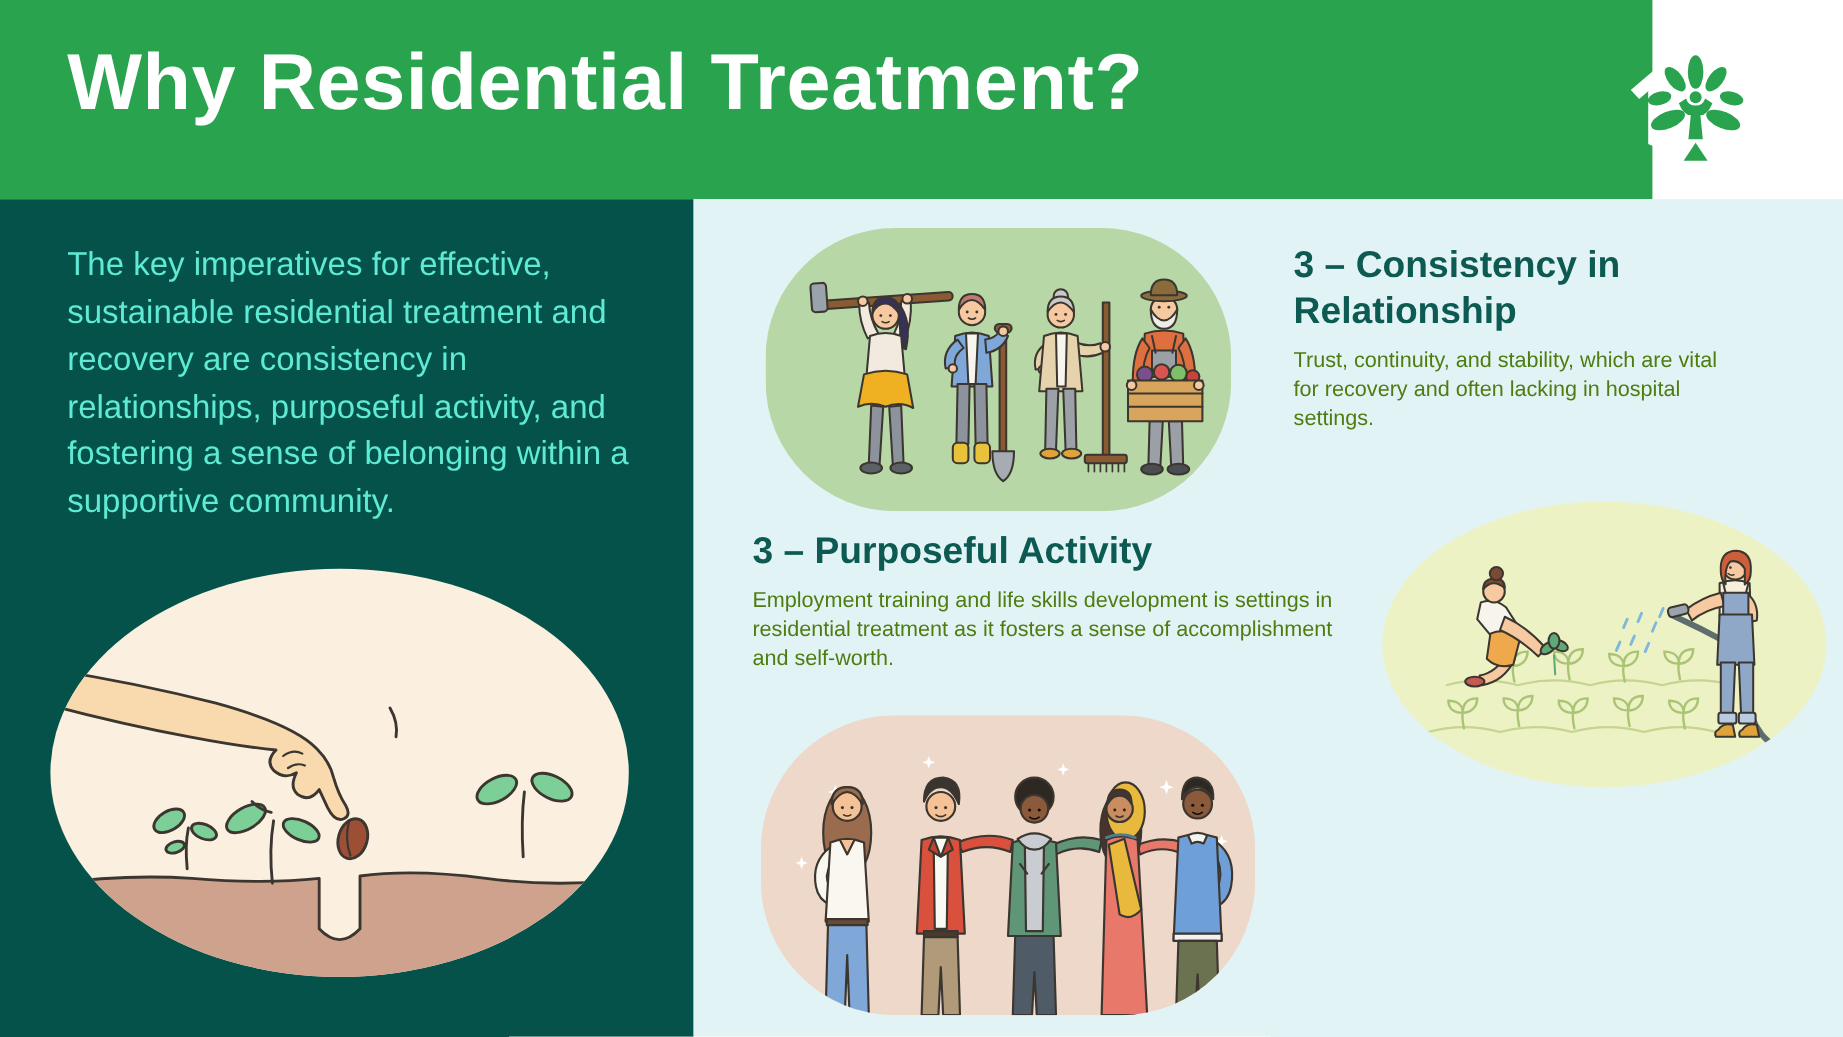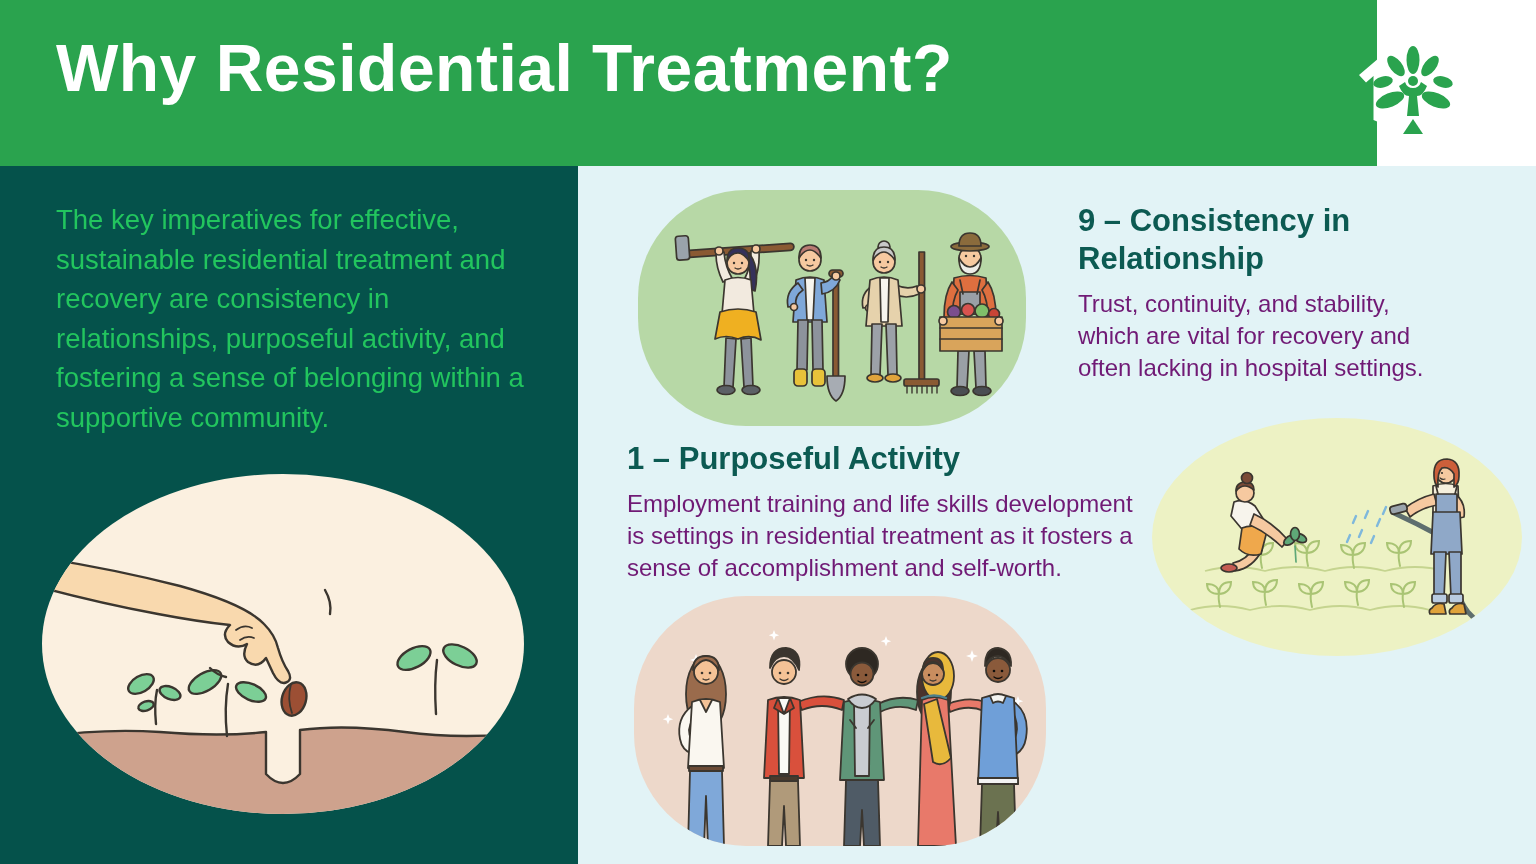--- a/index.html
+++ b/index.html
@@ -17,39 +17,39 @@
     font-size:66px; font-weight:bold; color:#ffffff; letter-spacing:0.5px;
   }
   .logo { position:absolute; left:1352px; top:24px; width:122px; height:118px; }
   
   .sidebar {
     position:absolute; top:166px; left:0; width:578px; height:698px;
     background:#05524B;
   }
   .intro {
     position:absolute; left:56px; top:34px; width:486px; margin:0;
-    font-size:27.5px; line-height:1.44; color:#22c55e;
+    font-size:27.5px; line-height:1.44; color:#5eead4;
   }
   .seed-illo { position:absolute; left:40px; top:306px; width:486px; height:344px; }
   
   .content {
     position:absolute; top:166px; left:578px; width:958px; height:698px;
     background:#E2F3F6;
   }
   .illo { position:absolute; }
   .illo-gardeners { left:60px; top:24px; width:388px; height:236px; }
   .illo-watering  { left:572px; top:250px; width:374px; height:242px; }
   .illo-friends   { left:56px; top:430px; width:412px; height:250px; }
   .section { position:absolute; }
   .section h2 {
     margin:0 0 10px 0; font-size:31px; font-weight:bold; color:#0C5A52;
     line-height:1.22;
   }
   .section p {
-    margin:0; font-size:24px; line-height:1.34; color:#701a75;
+    margin:0; font-size:18px; line-height:1.34; color:#4d7c0f;
   }
   .section-1 { left:500px; top:36px;  width:352px; }
   .section-1 p { width:370px; }
   .section-2 { left:49px;  top:274px; width:520px; }
   .section-2 p { width:516px; }
   .section-3 { left:512px; top:508px; width:360px; }
   .section-3 p { width:340px; }
   svg { display:block; }
 </style>
 </head>
@@ -216,26 +216,26 @@
           <circle cx="356" cy="124" r="5.5" fill="#C94436"></circle>
           <rect x="302" y="127" width="62" height="34" fill="#D9A45B"></rect>
           <path d="M302 138 H364 M302 149 H364" fill="none"></path>
           <circle cx="305" cy="131" r="4" fill="#F6C9A0"></circle>
           <circle cx="361" cy="131" r="4" fill="#F6C9A0"></circle>
         </g>
       </g>
     </svg>
 
     <section class="section section-1">
-      <h2>9 – Consistency in Relationship</h2>
+      <h2>3 – Consistency in Relationship</h2>
       <p>Trust, continuity, and stability, which are vital for recovery and often lacking in hospital settings.</p>
     </section>
 
     <section class="section section-2">
-      <h2>1 – Purposeful Activity</h2>
+      <h2>3 – Purposeful Activity</h2>
       <p>Employment training and life skills development is settings in residential treatment as it fosters a sense of accomplishment and self-worth.</p>
     </section>
 
     <svg class="illo illo-watering" viewBox="0 0 374 242" aria-hidden="true">
       <defs>
           <clipPath id="watClip">
             <ellipse cx="187" cy="121" rx="185" ry="119"></ellipse>
           </clipPath>
         </defs>
       <ellipse cx="187" cy="121" rx="185" ry="119" fill="#EDF2C4"></ellipse>

